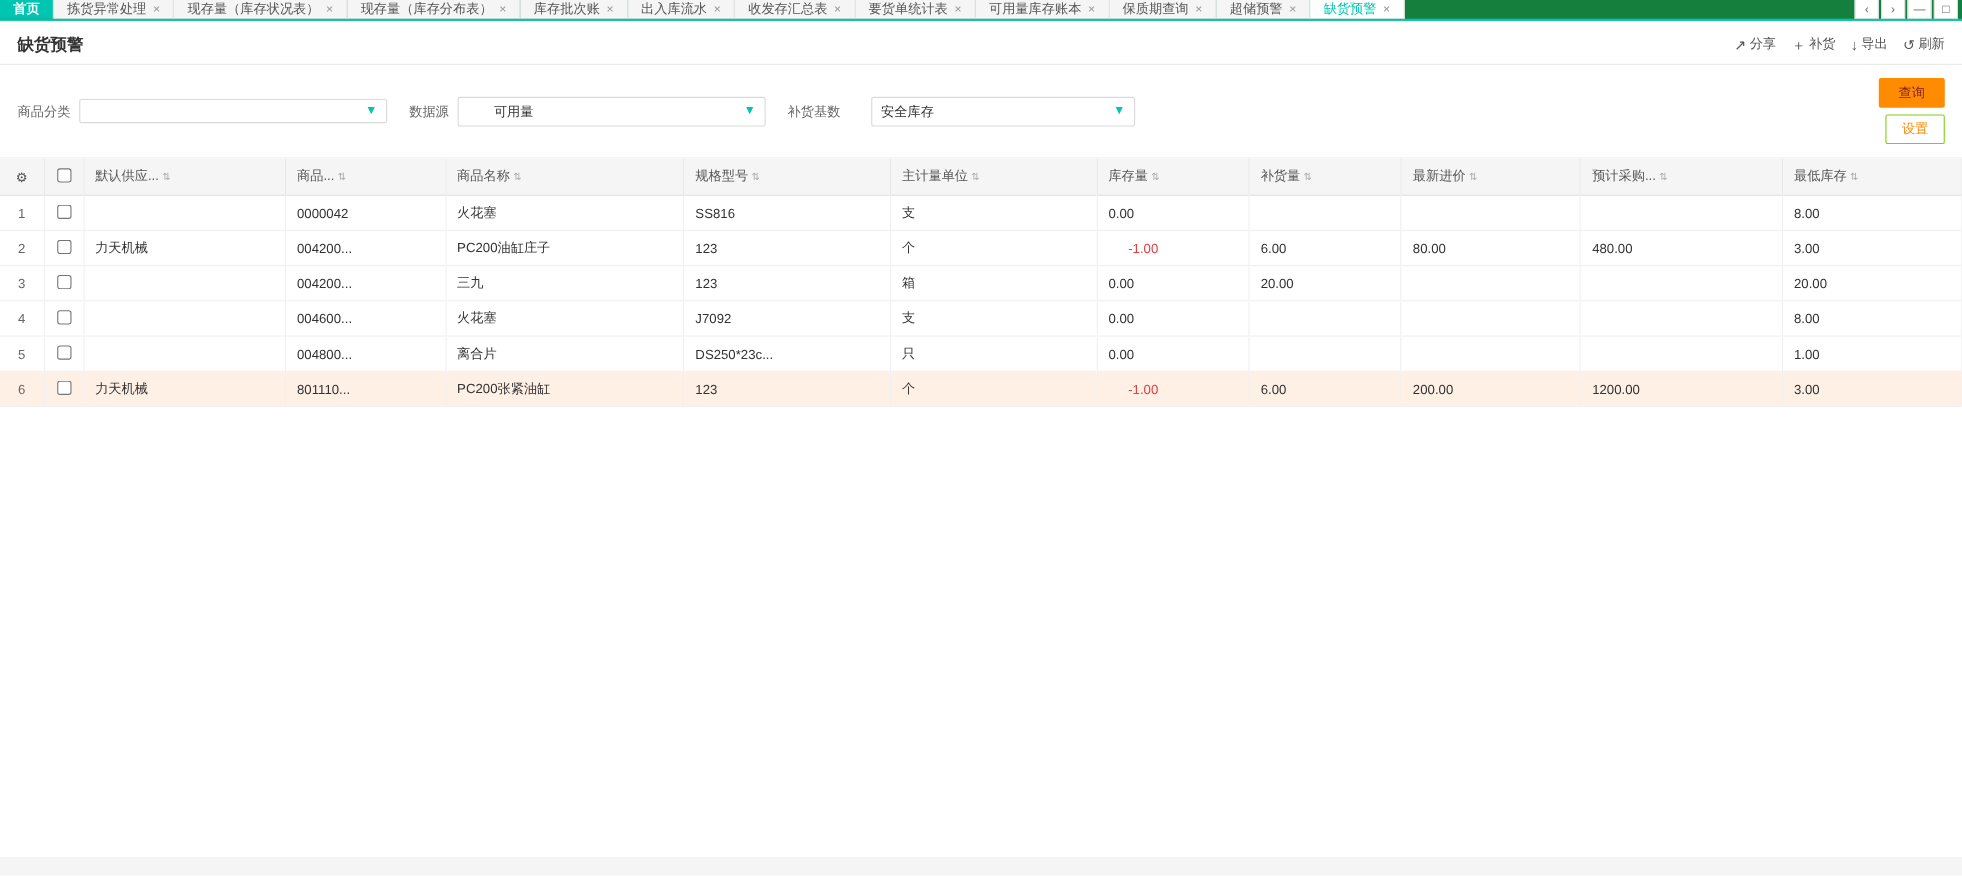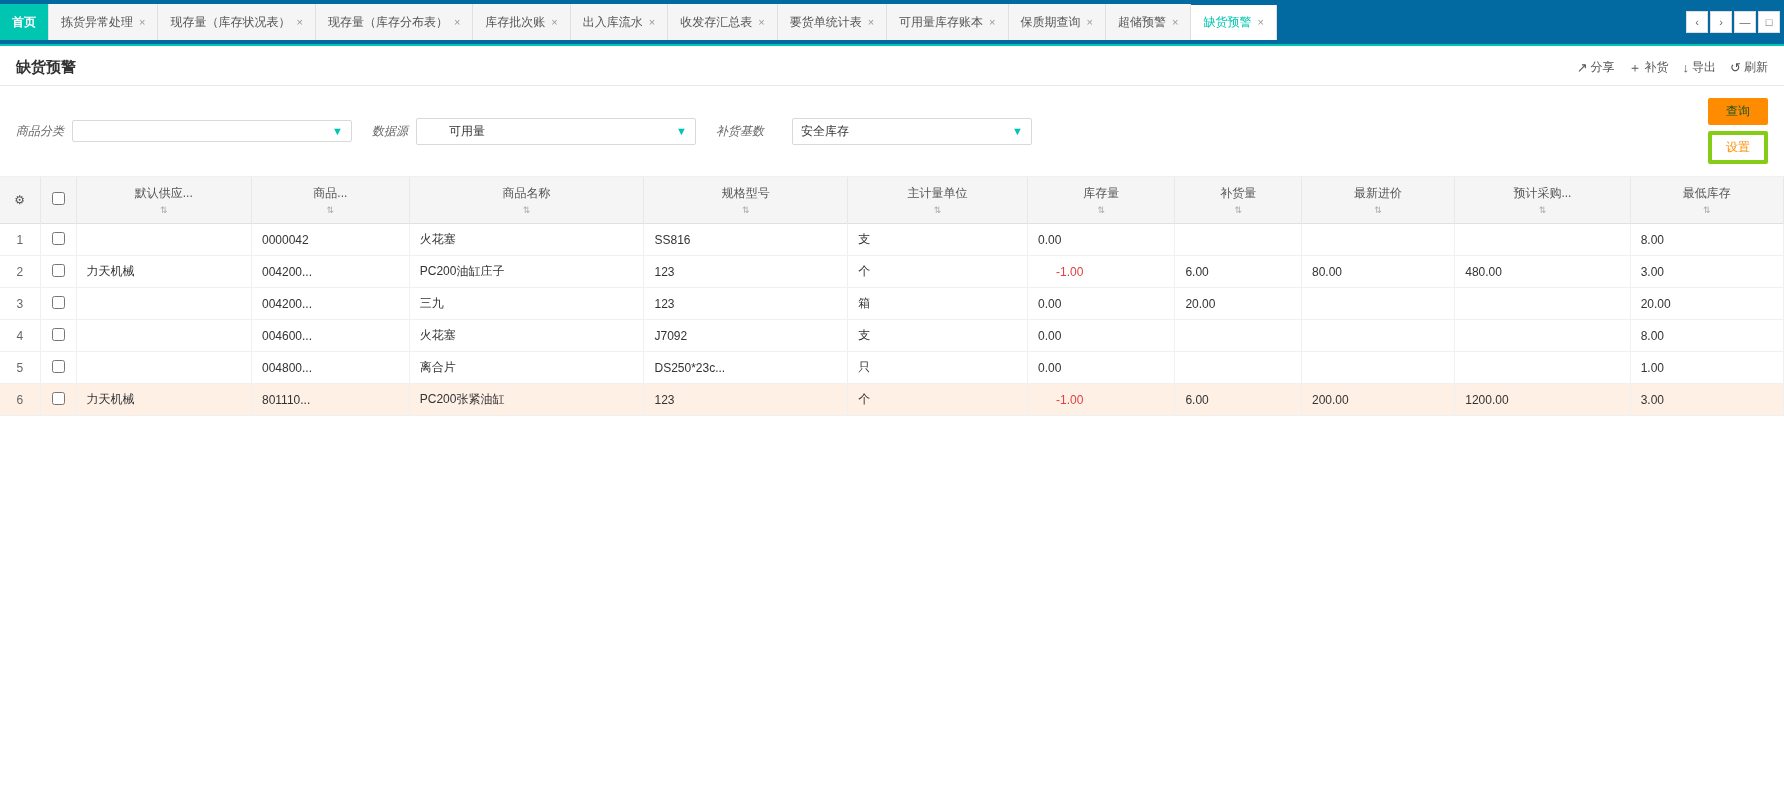--- a/index.html
+++ b/index.html
@@ -2,23 +2,23 @@
 <html><head>
   <meta charset="utf-8">
   <style>
     * { box-sizing: border-box; margin: 0; padding: 0; }
     body { font-family: 'Microsoft YaHei', Arial, sans-serif; font-size: 12px; background: #f5f5f5; color: #333; }
 
     
     .tab-bar {
       display: flex;
       align-items: center;
-      background: #0369a1;
+      background: #15803d;
       border-bottom: 2px solid #00c5b0;
-      height: 46px;
+      height: 19px;
       overflow: hidden;
       flex-shrink: 0;
     }
     .tab-item {
       display: flex;
       align-items: center;
       padding: 0 12px;
       height: 36px;
       cursor: pointer;
       white-space: nowrap;
@@ -111,50 +111,49 @@
     }
     .filter-group {
       display: flex;
       align-items: center;
       gap: 8px;
     }
     .filter-label {
       color: #666;
       font-size: 12px;
       white-space: nowrap;
-      font-style: italic;
     }
     .filter-select {
       display: flex;
       align-items: center;
       border: 1px solid #d9d9d9;
       border-radius: 2px;
       padding: 4px 8px;
       background: #fff;
       cursor: pointer;
       font-size: 12px;
       color: #333;
       min-width: 200px;
       justify-content: space-between;
     }
     .filter-arrow { color: #00c5b0; font-size: 11px; }
 
     .btn-query {
       background: #ff8c00;
-      color: #14532d;
+      color: #7f1d1d;
       border: none;
       padding: 5px 18px;
       border-radius: 2px;
       cursor: pointer;
       font-size: 12px;
     }
     .btn-settings {
       background: #fff;
       color: #ff8c00;
-      border: 4px solid #84cc16;
+      border: 1px solid #84cc16;
       padding: 4px 14px;
       border-radius: 2px;
       cursor: pointer;
       font-size: 12px;
     }
 
     .filter-right {
       margin-left: auto;
       display: flex;
       flex-direction: column;
@@ -179,21 +178,21 @@
     thead th {
       padding: 8px 10px;
       text-align: left;
       font-weight: normal;
       color: #555;
       border-right: 1px solid #e8e8e8;
       white-space: nowrap;
       position: relative;
     }
     thead th:first-child { text-align: center; width: 40px; }
-    .th-sort { display: flex; align-items: center; gap: 3px; flex-direction: column; }
+    .th-sort { display: flex; align-items: center; gap: 3px; }
     .sort-icon { color: #aaa; font-size: 9px; }
 
     tbody tr {
       border-bottom: 1px solid #f0f0f0;
     }
     tbody tr.highlighted { background: #fff0e6; }
 
     tbody td {
       padding: 7px 10px;
       color: #333;

